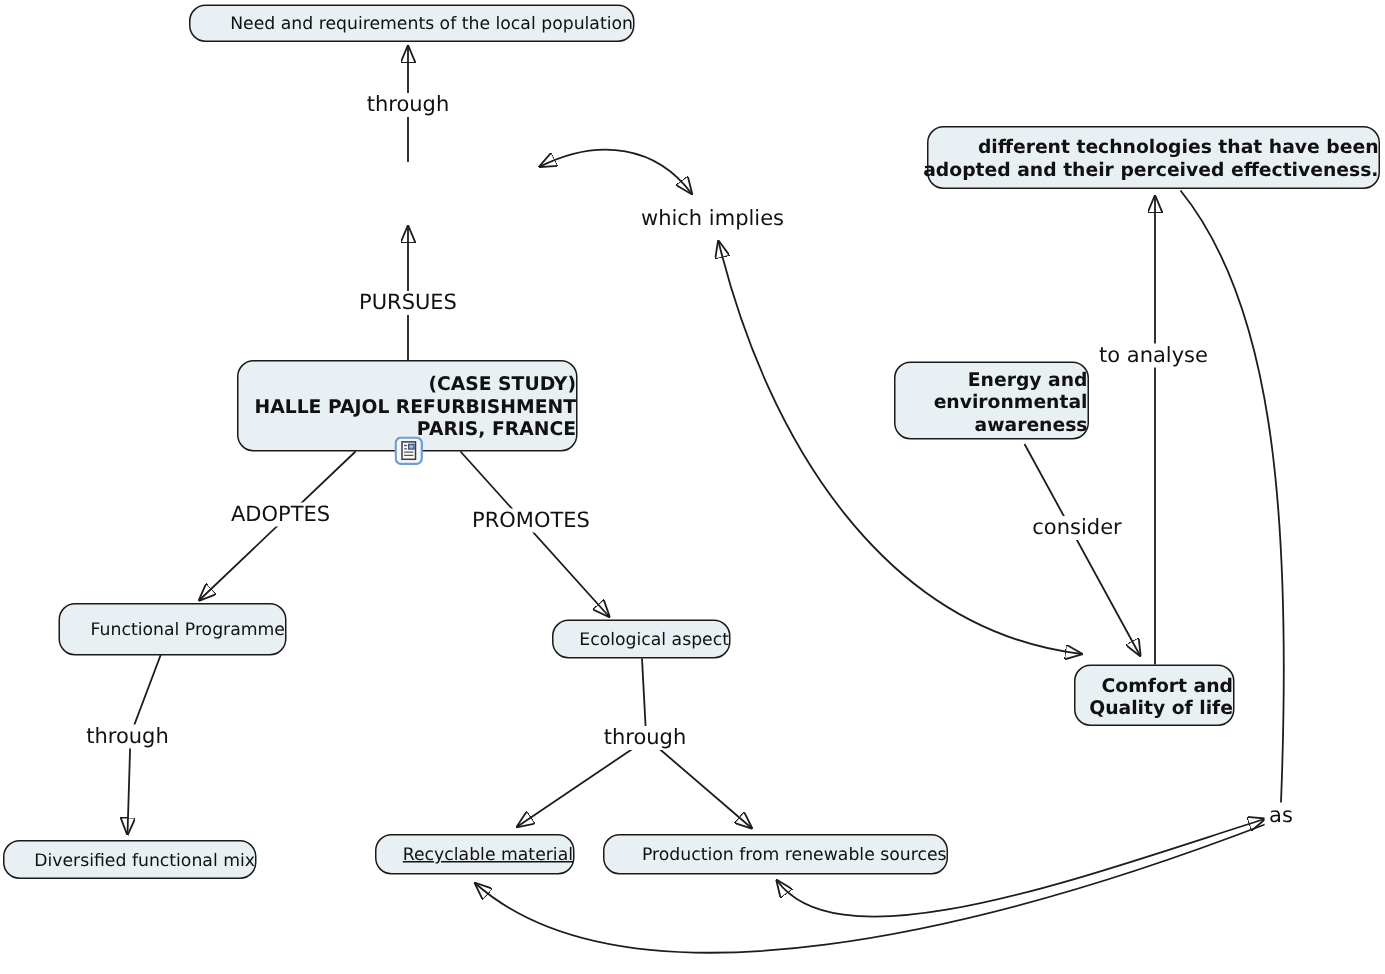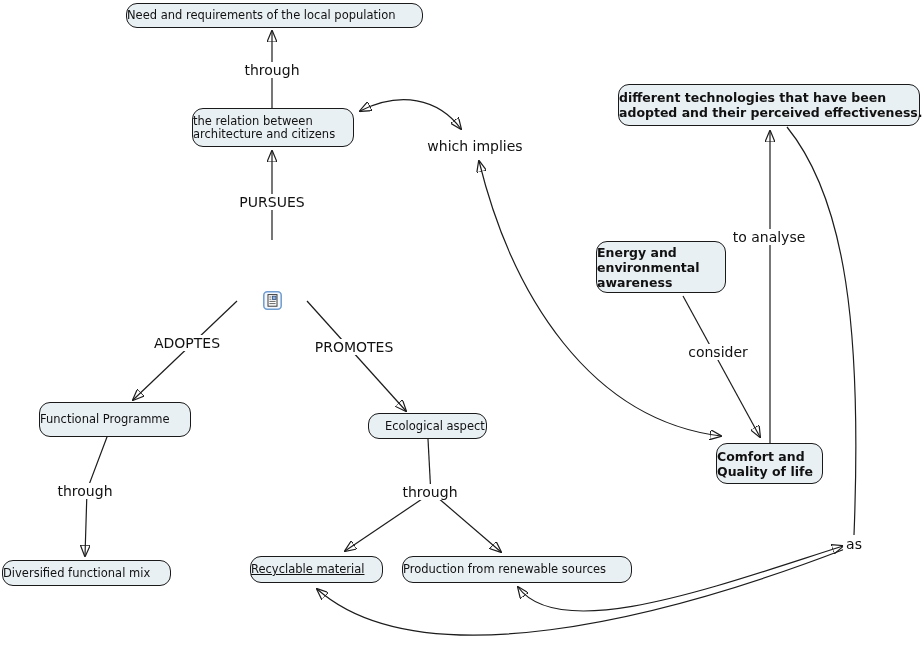--- a/index.html
+++ b/index.html
@@ -10,21 +10,21 @@
     font-family:"DejaVu Sans", sans-serif;
     overflow:hidden;
   }
   #wires{position:absolute;left:0;top:0;width:923px;height:649px;}
   #wires path{fill:none;stroke:#1c1c1c;stroke-width:1.2px;}
   .node{
     position:absolute;box-sizing:border-box;
     background:#e9f0f3;
     border:1.4px solid #1a1a1a;
     border-radius:11px;
-    display:flex;flex-direction:column;align-items:flex-start;justify-content:center;
+    display:flex;flex-direction:column;align-items:flex-end;justify-content:center;
     text-align:center;color:#111111;
     font-size:11.5px;line-height:13px;white-space:nowrap;
   }
   .node.bold{font-weight:bold;font-size:12.5px;line-height:15px;}
   .node span{display:block;}
   .link-label{
     position:absolute;transform:translate(-50%,-50%);
     background:#ffffff;padding:0 3px;
     font-size:14px;color:#111111;white-space:nowrap;
   }
@@ -55,25 +55,26 @@
     <path d="M770,443 L770,131" marker-end="url(#arr)"></path>
     <path d="M787,127 C846,200 862,330 854,535"></path>
     <path d="M843,546 C720,585 560,645 518,587" marker-start="url(#arr)" marker-end="url(#arr)"></path>
     <path d="M845,549 C660,620 420,680 317,589" marker-end="url(#arr)"></path>
   </svg>
 
   <div class="node" style="left:126px;top:3px;width:297px;height:25px;">
     <span>Need and requirements of the local population</span>
   </div>
 
-  <div class="node" style="left:192px;top:108px;width:162px;height:39px;">
-    <span>the relation between</span>
-    <span>architecture and citizens</span>
+
+  <div class="node bold" style="left:158px;top:240px;width:227px;height:61px;">
+    <span>(CASE STUDY)</span>
+    <span>HALLE PAJOL REFURBISHMENT</span>
+    <span>PARIS, FRANCE</span>
   </div>
-
 
   <div class="node" style="left:39px;top:402px;width:152px;height:35px;">
     <span>Functional Programme</span>
   </div>
 
   <div class="node" style="left:2px;top:560px;width:169px;height:26px;">
     <span>Diversified functional mix</span>
   </div>
 
   <div class="node" style="left:368px;top:413px;width:119px;height:26px;padding-left:16px;">

